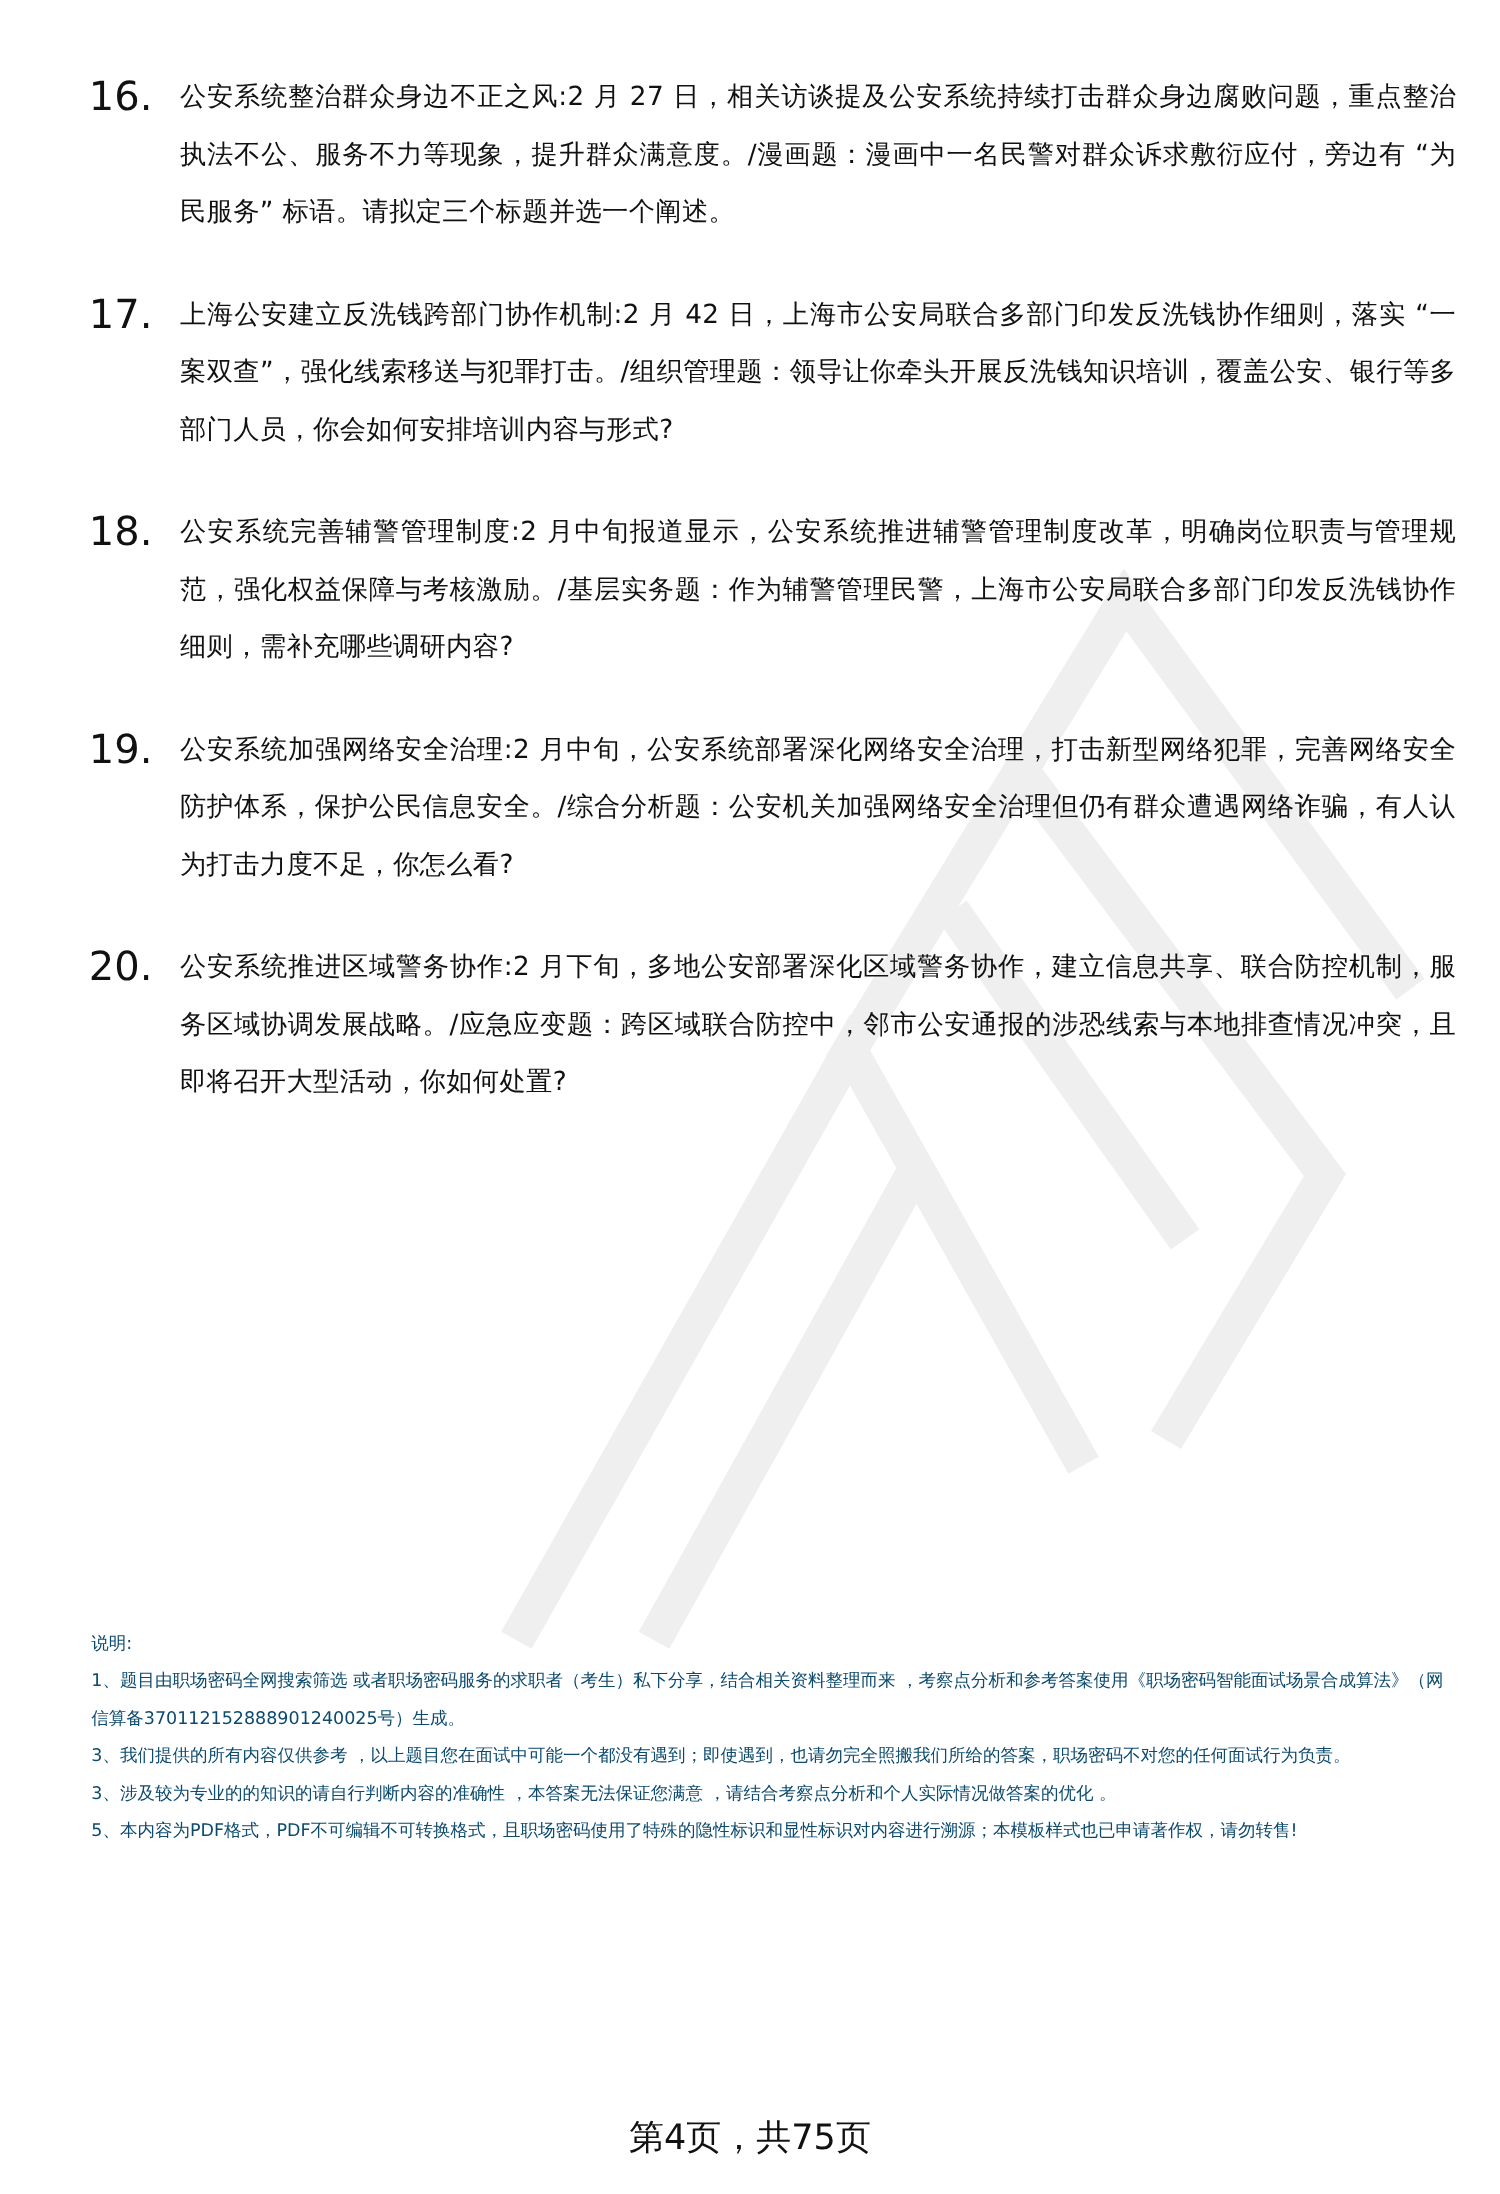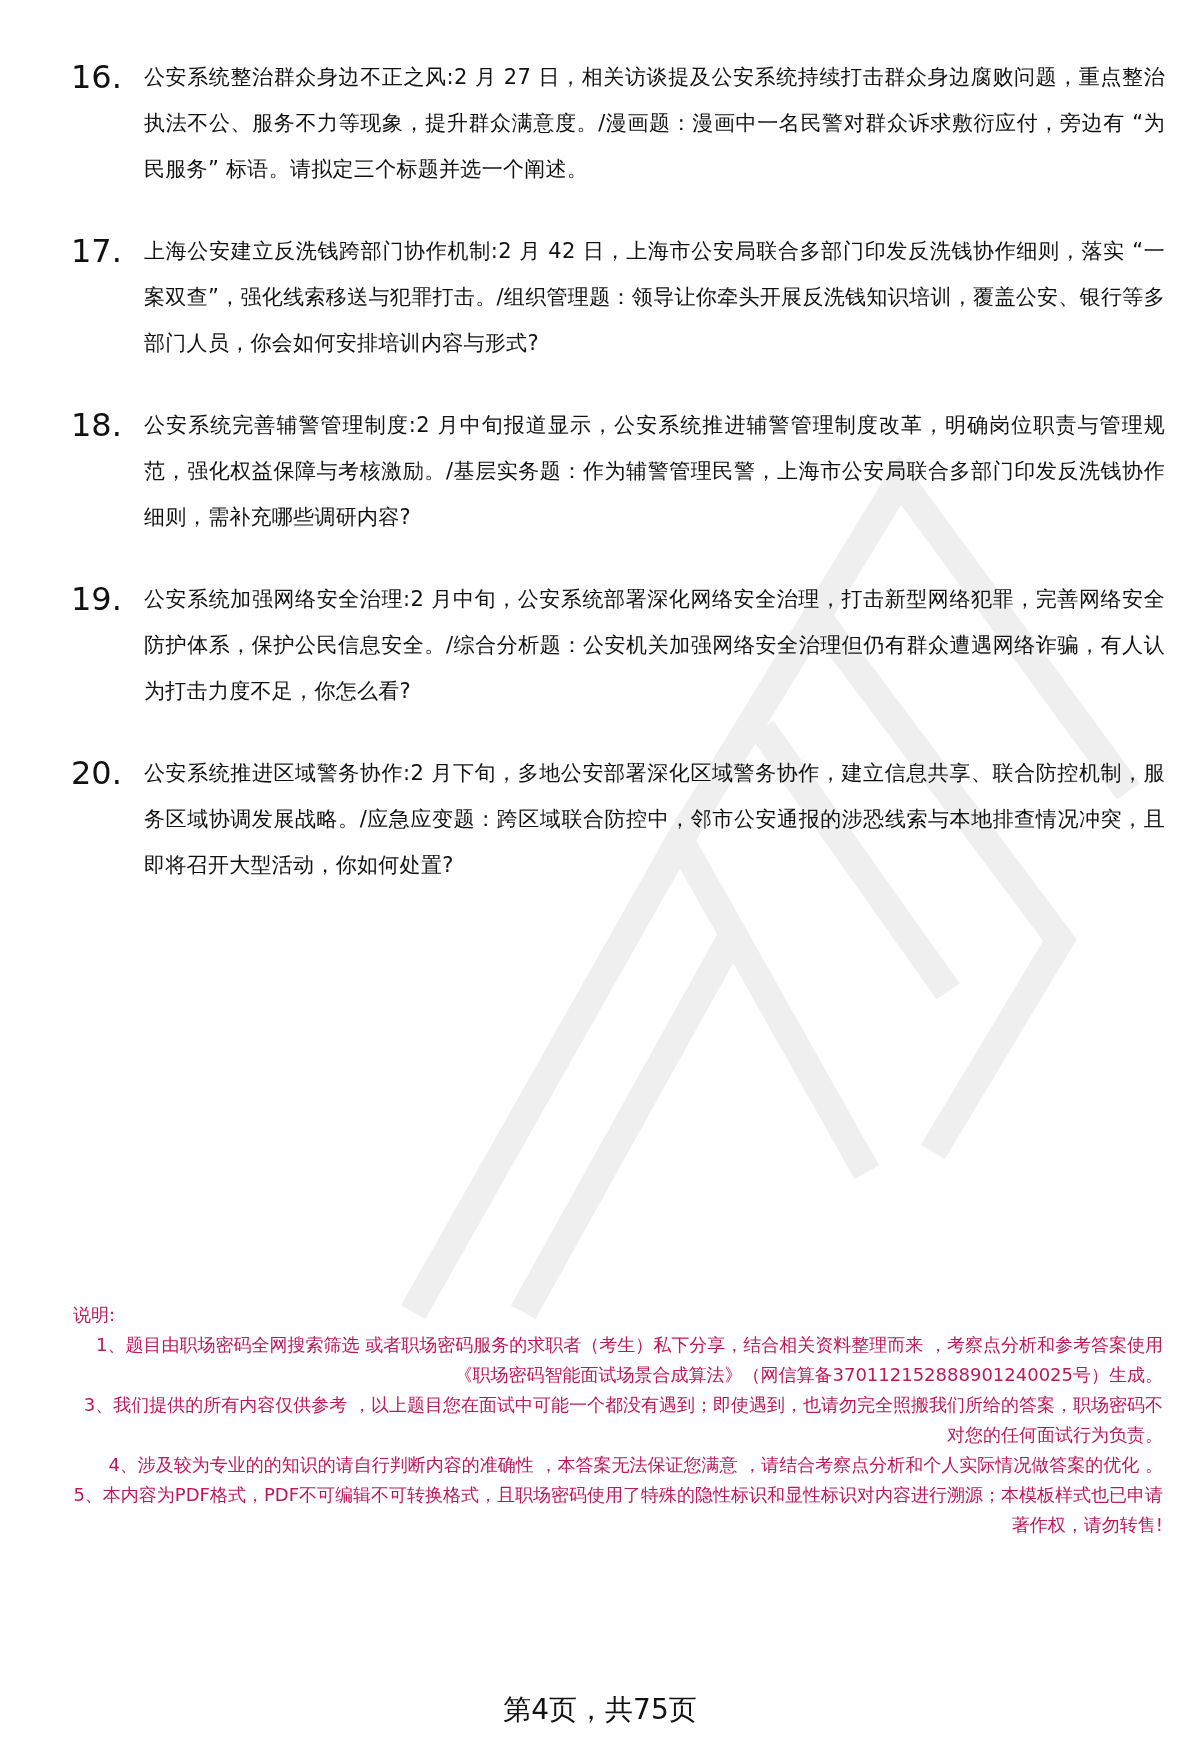--- a/index.html
+++ b/index.html
@@ -16,24 +16,24 @@
   .q-item { display: flex; align-items: flex-start; margin-bottom: 36px; margin-left: 16px; }
   .q-num {
     width: 73px; flex: 0 0 73px; font-size: 32px; line-height: 46px;
   }
   .q-text {
     flex: 1 1 auto; font-size: 21px; line-height: 46px; letter-spacing: 0.3px;
     text-align: justify; max-width: 1030px;
   }
   .notes {
     position: absolute; left: 73px; top: 1300px; width: 1090px;
-    font-size: 18px; line-height: 30px; color: #be185d;
+    font-size: 14px; line-height: 30px; color: #0c4a6e;
   }
   .notes .note-title { margin: 0; }
-  .notes .note-line { margin: 0; text-align: right; }
+  .notes .note-line { margin: 0; }
   .page-footer {
     position: absolute; left: 0; width: 1200px; top: 1690px;
     text-align: center; font-size: 28px; line-height: 40px;
   }
 </style>
 </head>
 <body>
 
 <svg class="watermark" viewBox="0 0 900 900" xmlns="http://www.w3.org/2000/svg">
   <g fill="none" stroke="#efefef" stroke-width="28" stroke-linecap="square">
@@ -66,18 +66,18 @@
     <div class="q-item">
       <span class="q-num">20.</span>
       <span class="q-text">公安系统推进区域警务协作:2 月下旬，多地公安部署深化区域警务协作，建立信息共享、联合防控机制，服务区域协调发展战略。/应急应变题：跨区域联合防控中，邻市公安通报的涉恐线索与本地排查情况冲突，且即将召开大型活动，你如何处置?</span>
     </div>
   </div>
 
   <div class="notes">
     <p class="note-title">说明:</p>
     <p class="note-line">1、题目由职场密码全网搜索筛选 或者职场密码服务的求职者（考生）私下分享，结合相关资料整理而来 ，考察点分析和参考答案使用《职场密码智能面试场景合成算法》（网信算备370112152888901240025号）生成。</p>
     <p class="note-line">3、我们提供的所有内容仅供参考 ，以上题目您在面试中可能一个都没有遇到；即使遇到，也请勿完全照搬我们所给的答案，职场密码不对您的任何面试行为负责。</p>
-    <p class="note-line">4、涉及较为专业的的知识的请自行判断内容的准确性 ，本答案无法保证您满意 ，请结合考察点分析和个人实际情况做答案的优化 。</p>
+    <p class="note-line">3、涉及较为专业的的知识的请自行判断内容的准确性 ，本答案无法保证您满意 ，请结合考察点分析和个人实际情况做答案的优化 。</p>
     <p class="note-line">5、本内容为PDF格式，PDF不可编辑不可转换格式，且职场密码使用了特殊的隐性标识和显性标识对内容进行溯源；本模板样式也已申请著作权，请勿转售!</p>
   </div>
 
   <div class="page-footer">第4页，共75页</div>
 </div>
 
 </body></html>

